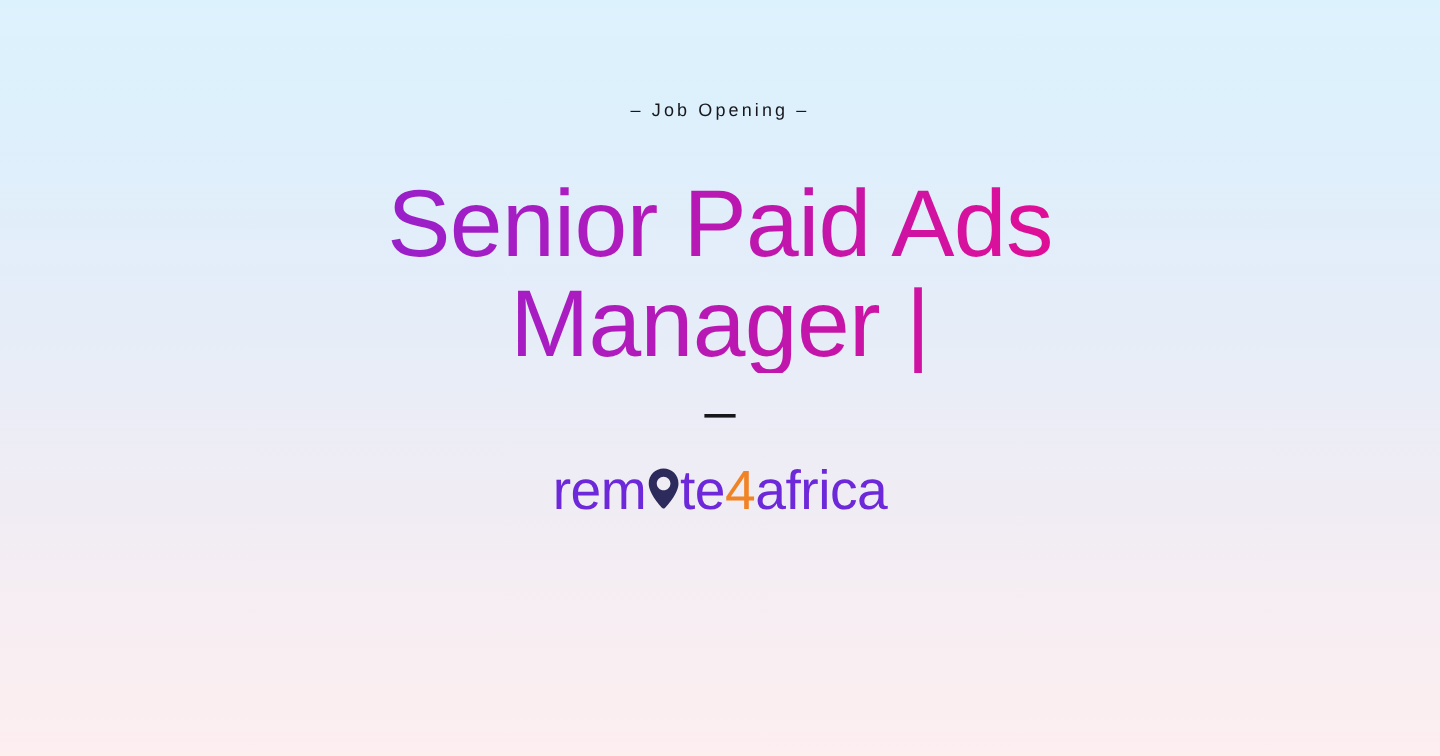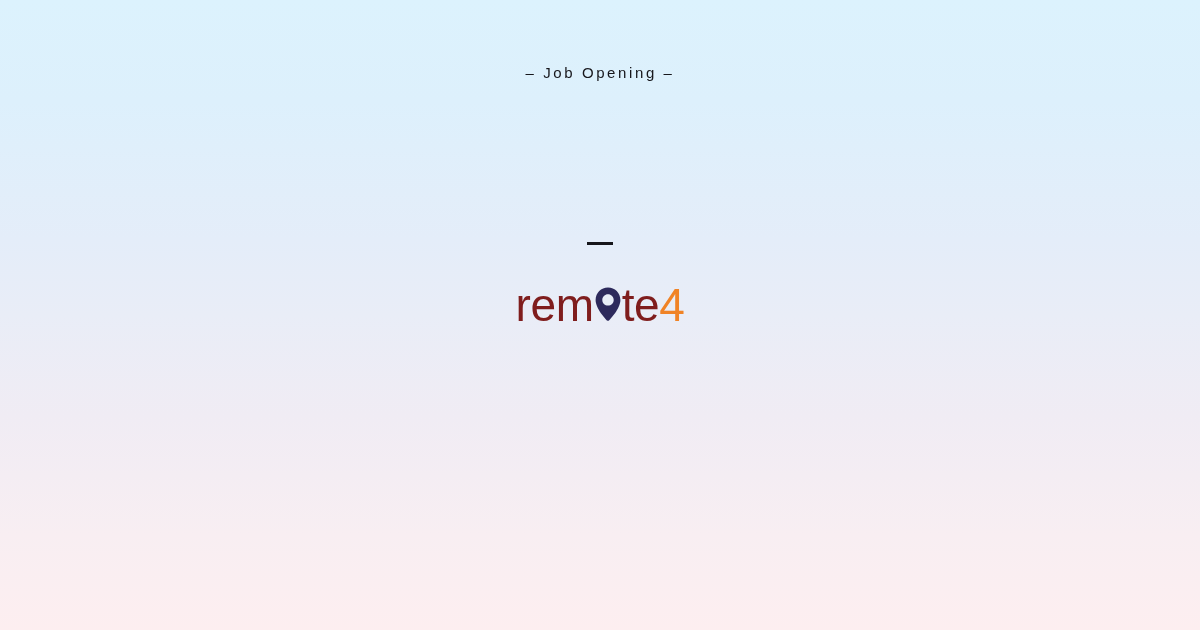--- a/index.html
+++ b/index.html
@@ -29,21 +29,21 @@
     height:630px;
     display:flex;
     flex-direction:column;
     align-items:center;
     justify-content:flex-start;
     position:relative;
   }
 
   
   .eyebrow {
-    margin-top:64px;
+    margin-top:84px;
     font-size:15px;
     font-weight:400;
     letter-spacing:2.6px;
     color:#17171c;
     line-height:1.2;
     white-space:nowrap;
     text-align:center;
   }
 
   
@@ -90,21 +90,21 @@
     align-items:baseline;
     justify-content:center;
     font-size:46px;
     font-weight:400;
     letter-spacing:-0.4px;
     color:#2d2a5c;
     line-height:1;
     white-space:nowrap;
   }
 
-  .logo-part { color:#7f1d1d; }
+  .logo-part { color:#6d28d9; }
 
   .logo-four {
     color:#f08326;
     font-weight:400;
   }
 
   .logo-pin {
     display:inline-block;
     width:30px;
     height:46px;
@@ -117,30 +117,32 @@
 </style>
 </head>
 <body>
 
 <div class="card">
 
   <div class="eyebrow">– Job Opening –</div>
 
   <div class="title-wrap">
     <h1 class="title">
+      <span>Senior Paid Ads Manager |</span>
       <br>
     </h1>
   </div>
 
   <div class="divider"></div>
 
   <div class="logo">
     <span class="logo-part">rem</span>
     <span class="logo-pin">
       <svg viewBox="0 0 30 46" xmlns="http://www.w3.org/2000/svg" aria-hidden="true">
         <path d="M15 8.5 C8.1 8.5 2.6 14.0 2.6 20.9 C2.6 29.6 13.0 40.4 14.0 41.4 C14.3 41.7 14.6 41.8 15 41.8 C15.4 41.8 15.7 41.7 16.0 41.4 C17.0 40.4 27.4 29.6 27.4 20.9 C27.4 14.0 21.9 8.5 15 8.5 Z M15 26.6 C11.9 26.6 9.3 24.0 9.3 20.9 C9.3 17.8 11.9 15.2 15 15.2 C18.1 15.2 20.7 17.8 20.7 20.9 C20.7 24.0 18.1 26.6 15 26.6 Z" fill="#2d2a5c"></path>
       </svg>
     </span>
     <span class="logo-part">te</span>
     <span class="logo-four">4</span>
+    <span class="logo-part">africa</span>
   </div>
 
 </div>
 
 </body></html>

